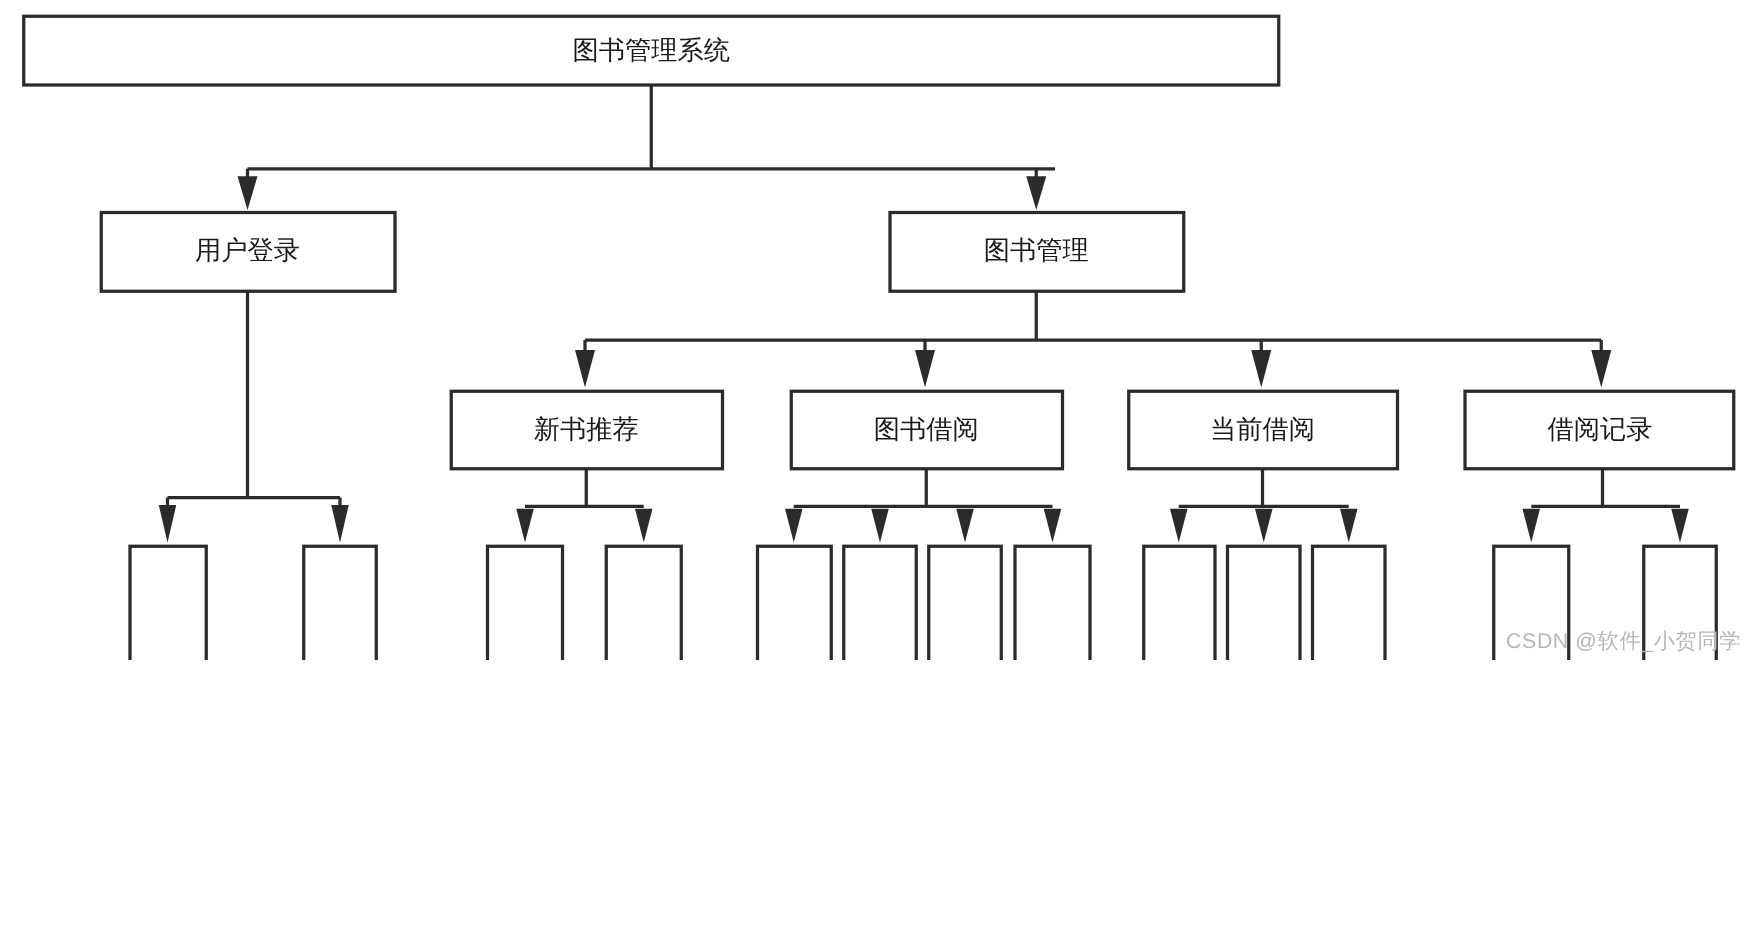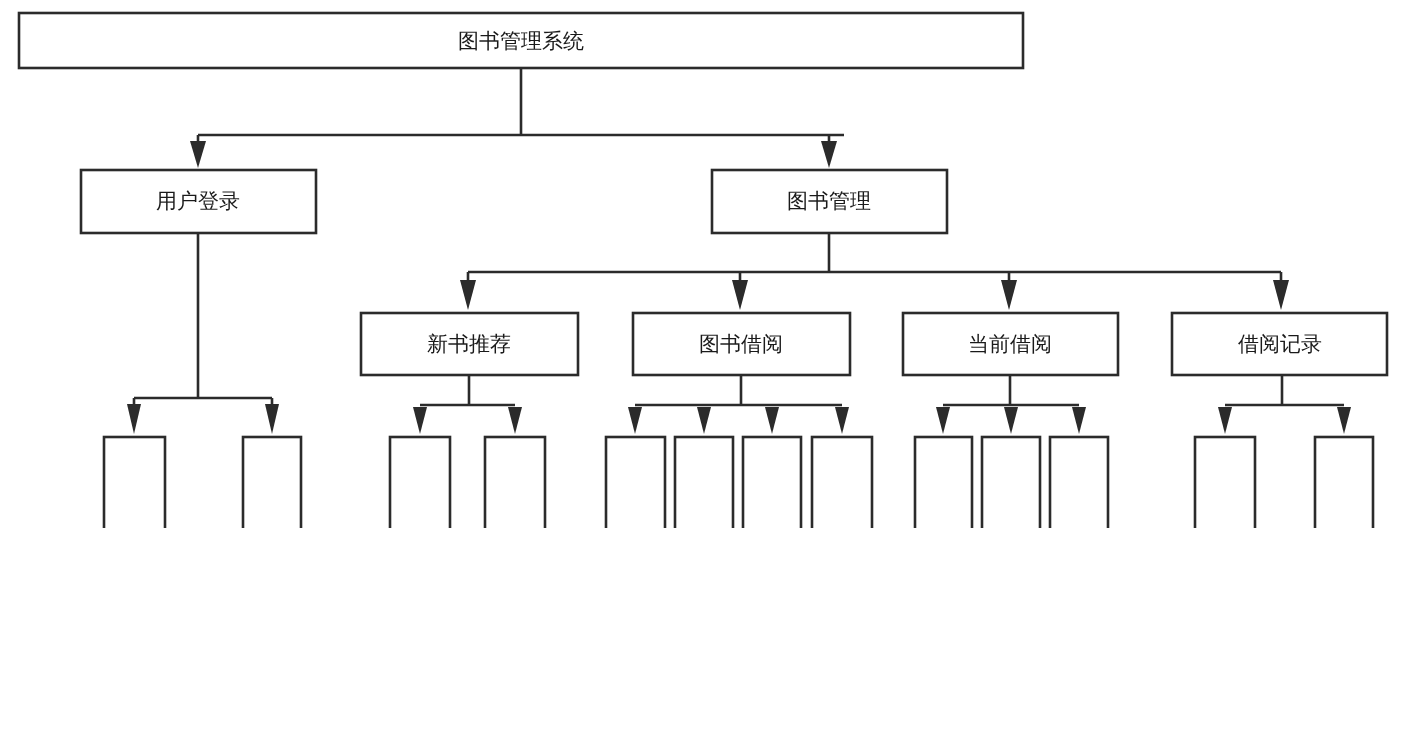--- a/index.html
+++ b/index.html
@@ -199,14 +199,15 @@
   <div class="leaf-label-v" style="left:606px; top:500px; width:59px; height:233px;">查询图书</div>
   <div class="leaf-label-v" style="left:675px; top:444px; width:58px; height:289px;">新增图书（管理员）</div>
   <div class="leaf-label-v" style="left:743px; top:444px; width:58px; height:289px;">编辑图书（管理员）</div>
   <div class="leaf-label-v" style="left:812px; top:500px; width:60px; height:233px;">借阅图书</div>
   <div class="leaf-label-v" style="left:915px; top:505px; width:57px; height:228px;">查询图书</div>
   <div class="leaf-label-v" style="left:982px; top:505px; width:58px; height:228px;">归还图书</div>
   <div class="leaf-label-v" style="left:1050px; top:444px; width:58px; height:289px;">确认归还（管理员）</div>
   <div class="leaf-label-v" style="left:1195px; top:464px; width:60px; height:269px;">新增借阅记录</div>
   <div class="leaf-label-v" style="left:1315px; top:464px; width:58px; height:269px;">查询借阅记录</div>
 
+  <div class="watermark">CSDN @软件_小贺同学</div>
 
 </div>
 
 </body></html>

